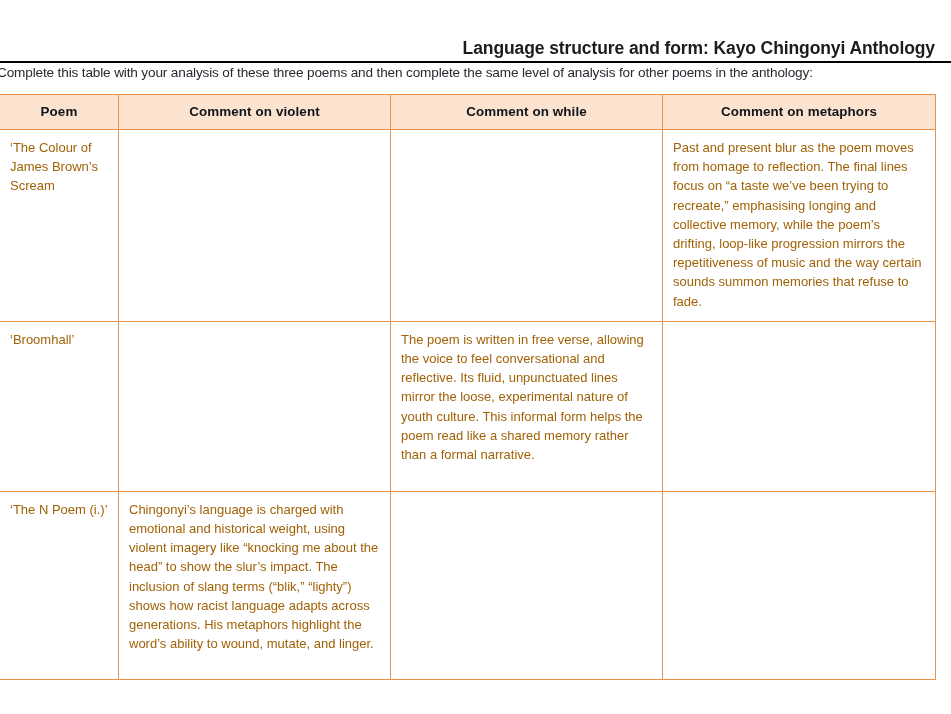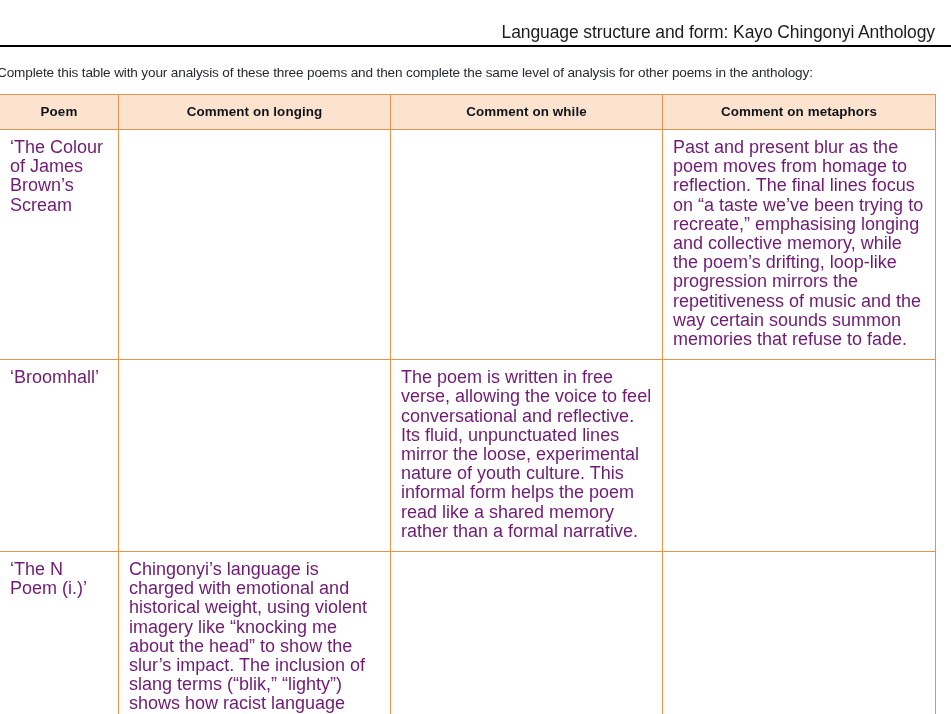--- a/index.html
+++ b/index.html
@@ -13,24 +13,25 @@
     font-family: "Liberation Sans", sans-serif;
     color: #3a3e47;
     overflow: hidden;
     position: relative;
   }
 
   
   .doc-header {
     position: absolute;
     left: 0;
-    top: 0;
+    top: 16px;
     width: 951px;
     height: 47px;
     box-sizing: border-box;
+    font-weight: bold;
   }
   .doc-title {
     position: absolute;
     right: 16px;
     top: 21px;
     font-size: 17.5px;
     line-height: 22px;
     color: #1c1c1c;
     white-space: nowrap;
     letter-spacing: -0.1px;
@@ -85,23 +86,23 @@
     font-weight: bold;
     color: #11141a;
     padding: 9px 6px 10px 6px;
     height: 35px;
     vertical-align: middle;
     letter-spacing: 0.1px;
   }
 
   .analysis-table tbody td {
     background: #ffffff;
-    font-size: 18px;
+    font-size: 13px;
     line-height: 19.2px;
-    color: #701a75;
+    color: #a16207;
   }
 
   .poem-cell {
     font-size: 13.3px;
     line-height: 19.2px;
     color: #3a3e47;
   }
 
   .cell-text {
     display: block;
@@ -125,21 +126,21 @@
 <table class="analysis-table">
   <colgroup>
     <col class="c-poem">
     <col class="c-language">
     <col class="c-form">
     <col class="c-structure">
   </colgroup>
   <thead>
     <tr>
       <th>Poem</th>
-      <th>Comment on longing</th>
+      <th>Comment on violent</th>
       <th>Comment on while</th>
       <th>Comment on metaphors</th>
     </tr>
   </thead>
   <tbody>
     <tr class="row-one">
       <td class="poem-cell">
         <span class="cell-text">‘The Colour of James Brown’s Scream</span>
       </td>
       <td>

